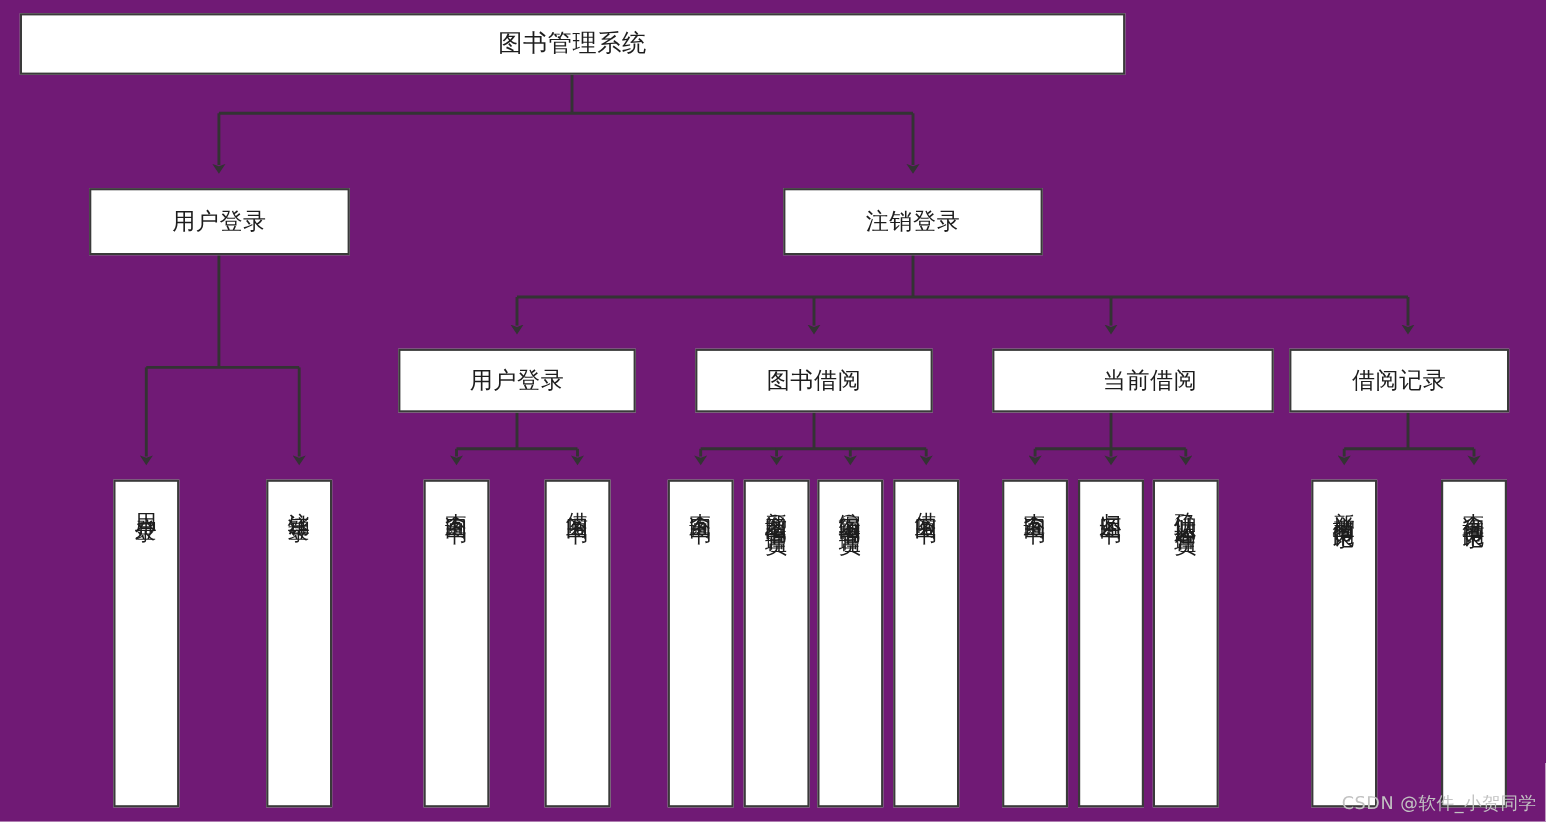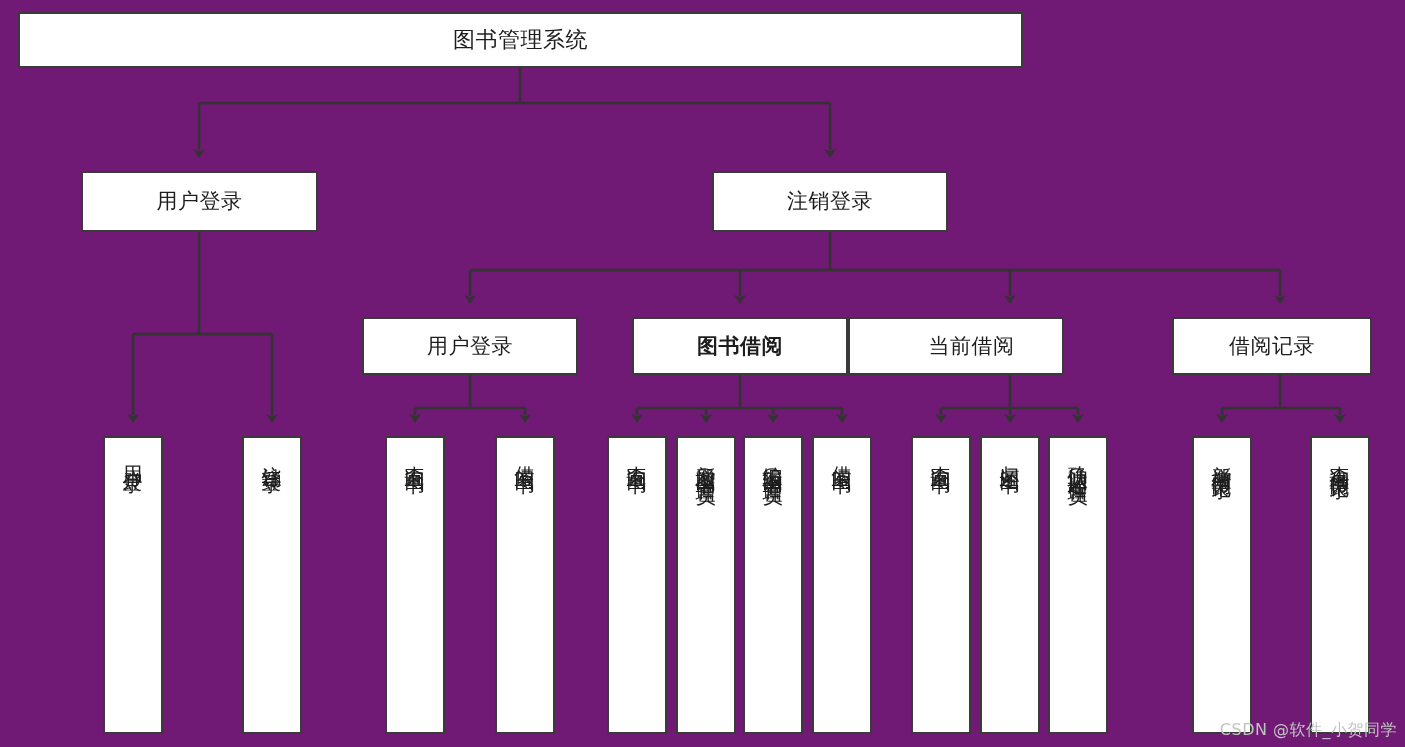--- a/index.html
+++ b/index.html
@@ -133,24 +133,24 @@
   <div class="node lvl1" style="left:81px; top:171px; width:237px; height:61px;">
     <span class="label">用户登录</span>
   </div>
   <div class="node lvl1" style="left:712px; top:171px; width:236px; height:61px;">
     <span class="label">注销登录</span>
   </div>
 
   <div class="node lvl2" style="left:362px; top:317px; width:216px; height:58px;">
     <span class="label">用户登录</span>
   </div>
-  <div class="node lvl2" style="left:632px; top:317px; width:216px; height:58px;font-weight:bold;">
+  <div class="node lvl2" style="left:632px; top:317px; width:216px; height:58px;">
     <span class="label">图书借阅</span>
   </div>
-  <div class="node lvl2" style="left:848px; top:317px; width:216px; height:58px;padding-left:31px;">
+  <div class="node lvl2" style="left:902px; top:317px; width:256px; height:58px;padding-left:31px;">
     <span class="label">当前借阅</span>
   </div>
   <div class="node lvl2" style="left:1172px; top:317px; width:200px; height:58px;">
     <span class="label">借阅记录</span>
   </div>
 
   <div class="node leaf" style="left:103px; top:436px; width:60px; height:298px;">
     <span class="label">用户登录</span>
   </div>
   <div class="node leaf" style="left:242px; top:436px; width:60px; height:298px;">

